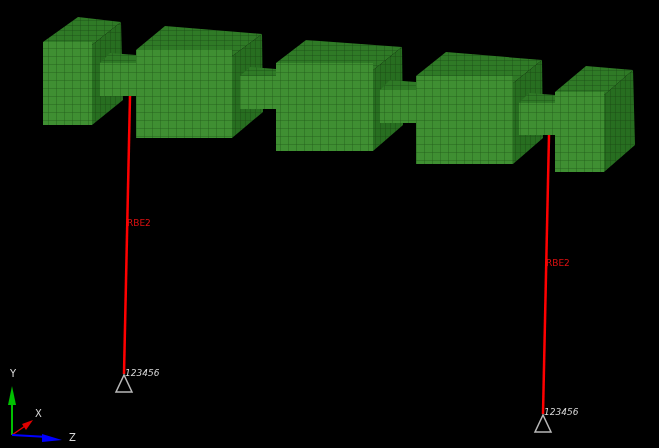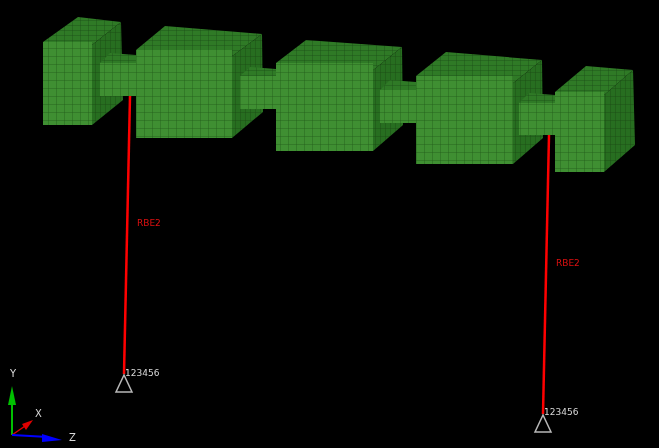--- a/index.html
+++ b/index.html
@@ -1,21 +1,21 @@
 <!DOCTYPE html>
 <html><head>
 <meta charset="utf-8">
 <style>
   html, body { margin:0; padding:0; background:#000; }
   body { width:659px; height:448px; overflow:hidden; position:relative; font-family:"DejaVu Sans", sans-serif; }
   .viewport { position:absolute; left:0; top:0; width:659px; height:448px; background:#000; }
   svg { position:absolute; left:0; top:0; }
   .label { position:absolute; font-family:"DejaVu Sans", sans-serif; font-size:9px; line-height:10px; white-space:nowrap; }
-  .rbe-label { color:#e01010;padding-left:10px; }
-  .node-label { color:#d8d8d8; }
+  .rbe-label { color:#e01010; }
+  .node-label { color:#d8d8d8;font-style:italic; }
   .axis-label { color:#d8d8d8; font-size:10px; }
 </style>
 </head>
 <body>
 
 <div class="viewport">
 
   <svg width="659" height="448" viewBox="0 0 659 448">
     <defs>
       <pattern id="gridF" width="8" height="8" patternUnits="userSpaceOnUse">

